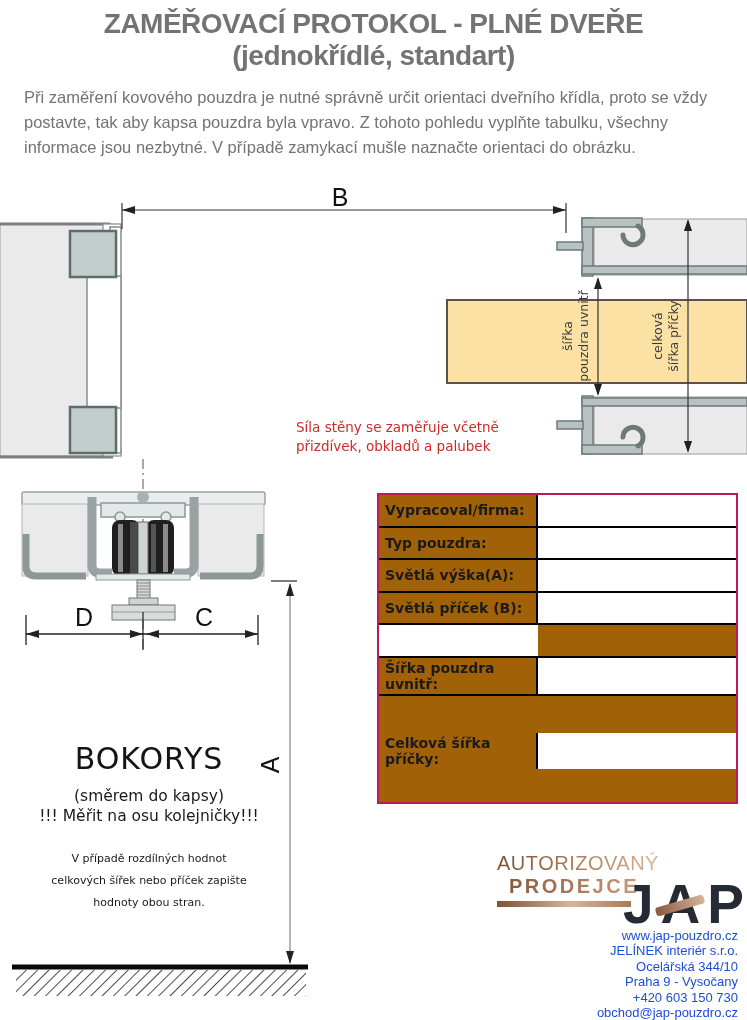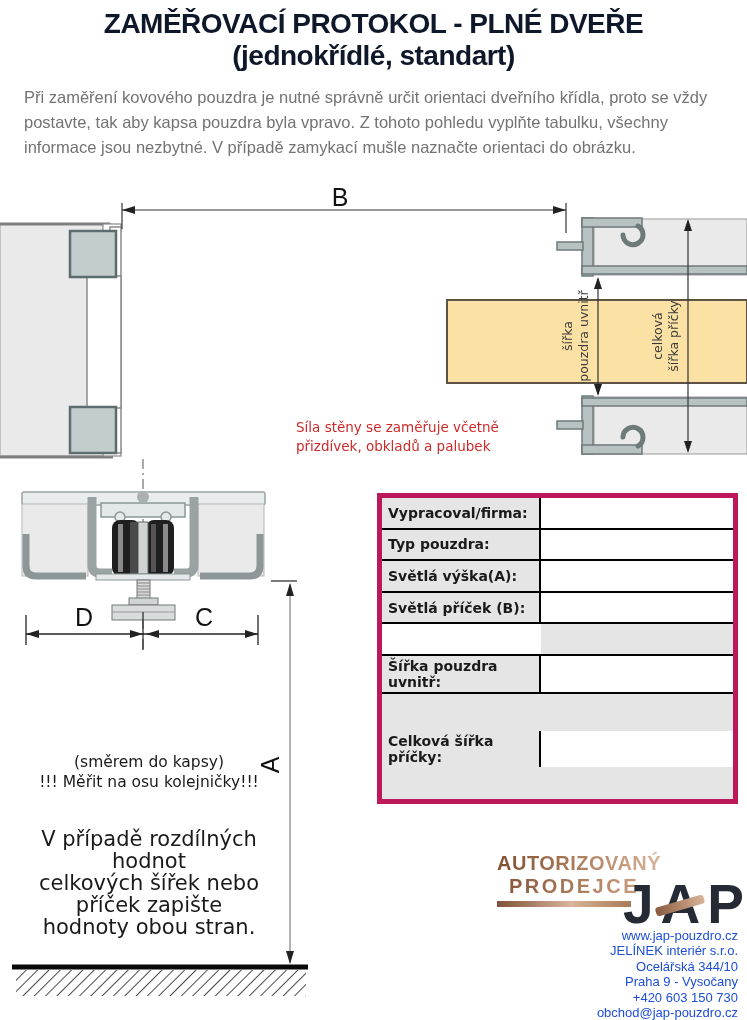--- a/index.html
+++ b/index.html
@@ -1,47 +1,47 @@
 <!DOCTYPE html>
 <html><head>
 <meta charset="utf-8">
 <style>
   html,body{margin:0;padding:0;background:#fff;}
   .page{position:relative;width:747px;height:1020px;background:#fff;overflow:hidden;
         font-family:"Liberation Sans",sans-serif;color:#1a1a1a;}
   .abs{position:absolute;}
 
   .title{top:8px;left:0;width:747px;text-align:center;font-weight:bold;
-         font-size:28px;line-height:32px;letter-spacing:-0.5px;color:#0f172a;}
+         font-size:28px;line-height:32px;letter-spacing:-0.5px;color:#737373;}
   .intro{top:85px;left:24px;width:706px;font-size:16.5px;line-height:25px;color:#737373;}
 
   svg.drawings{position:absolute;left:0;top:0;width:747px;height:1020px;}
   svg text{font-family:"DejaVu Sans",sans-serif;}
   .dim-letter{font-family:"Liberation Sans",sans-serif;font-size:25px;fill:#111;}
   .rot-label{font-size:12.5px;fill:#3a3a3a;}
 
   .red-note{top:418px;left:296px;font-family:"DejaVu Sans",sans-serif;font-size:13.5px;
             line-height:18.5px;color:#cf2a2a;white-space:pre-line;}
 
-  .fill-table{top:493px;left:377px;width:361px;height:311px;border:5px solid #be185d;
+  .fill-table{top:493px;left:377px;width:361px;height:311px;border:2px solid #be185d;
               box-sizing:border-box;display:grid;grid-template-rows:repeat(8,1fr);
-              background:#e5e5e5;}
+              background:#a16207;}
   .t-row{display:grid;grid-template-columns:159px 1fr;border-bottom:2px solid #000;}
   .t-row:last-child{border-bottom:none;margin-top:37px;}
   .t-label{border-right:2px solid #000;display:flex;align-items:center;padding:2px 4px 2px 6px;
            font-family:"DejaVu Sans",sans-serif;font-weight:bold;font-size:14px;line-height:1.15;}
   .t-value{background:#fff;}
 
   .bokorys{top:742px;left:4px;width:290px;text-align:center;font-family:"DejaVu Sans",sans-serif;}
   .bokorys-h{font-size:30px;line-height:34px;font-weight:400;letter-spacing:1px;color:#151515;}
   .bokorys-s1{font-size:15.5px;line-height:20px;margin-top:10px;}
   .bokorys-s2{font-size:15.5px;line-height:20px;}
-  .bokorys-note{font-size:21px;line-height:22px;margin-top:36px;white-space:pre-line;}
-
-  .logo-line1{top:852px;left:497px;font-size:20px;font-weight:bold;letter-spacing:0.5px;
+  .bokorys-note{font-size:11px;line-height:22px;margin-top:22px;white-space:pre-line;}
+
+  .logo-line1{top:852px;left:497px;font-size:20px;font-weight:normal;letter-spacing:0.5px;
               background:linear-gradient(90deg,#7e4f33 0%,#a97a57 45%,#d8b49a 100%);
               -webkit-background-clip:text;background-clip:text;color:transparent;}
   .logo-line2{top:875px;left:497px;font-size:20px;font-weight:bold;letter-spacing:2.5px;
               background:linear-gradient(90deg,#8a5a3d 0%,#c99a7b 100%);
               -webkit-background-clip:text;background-clip:text;color:transparent;margin-left:12px;}
   .logo-bar{top:901px;left:497px;width:134px;height:6px;
             background:linear-gradient(90deg,#7e5138 0%,#d8b49a 55%,#a97a57 100%);}
   .logo-jap{top:877px;left:623px;font-size:55px;line-height:1;font-weight:bold;
             letter-spacing:7px;color:#252a35;}
   .logo-swoosh{top:901px;left:655px;width:50px;height:9px;border-radius:3px;
@@ -220,20 +220,21 @@
       <div class="t-label">Šířka pouzdra uvnitř:</div>
       <div class="t-value"></div>
     </div>
     <div class="t-row">
       <div class="t-label">Celková šířka příčky:</div>
       <div class="t-value"></div>
     </div>
   </div>
 
   <div class="abs bokorys">
+    <div class="bokorys-h">BOKORYS</div>
     <div class="bokorys-s1">(směrem do kapsy)</div>
     <div class="bokorys-s2">!!! Měřit na osu kolejničky!!!</div>
     <div class="bokorys-note">V případě rozdílných hodnot
 celkových šířek nebo příček zapište
 hodnoty obou stran.</div>
   </div>
 
   <div class="abs logo-line1">AUTORIZOVANÝ</div>
   <div class="abs logo-line2">PRODEJCE</div>
   <div class="abs logo-bar"></div>

